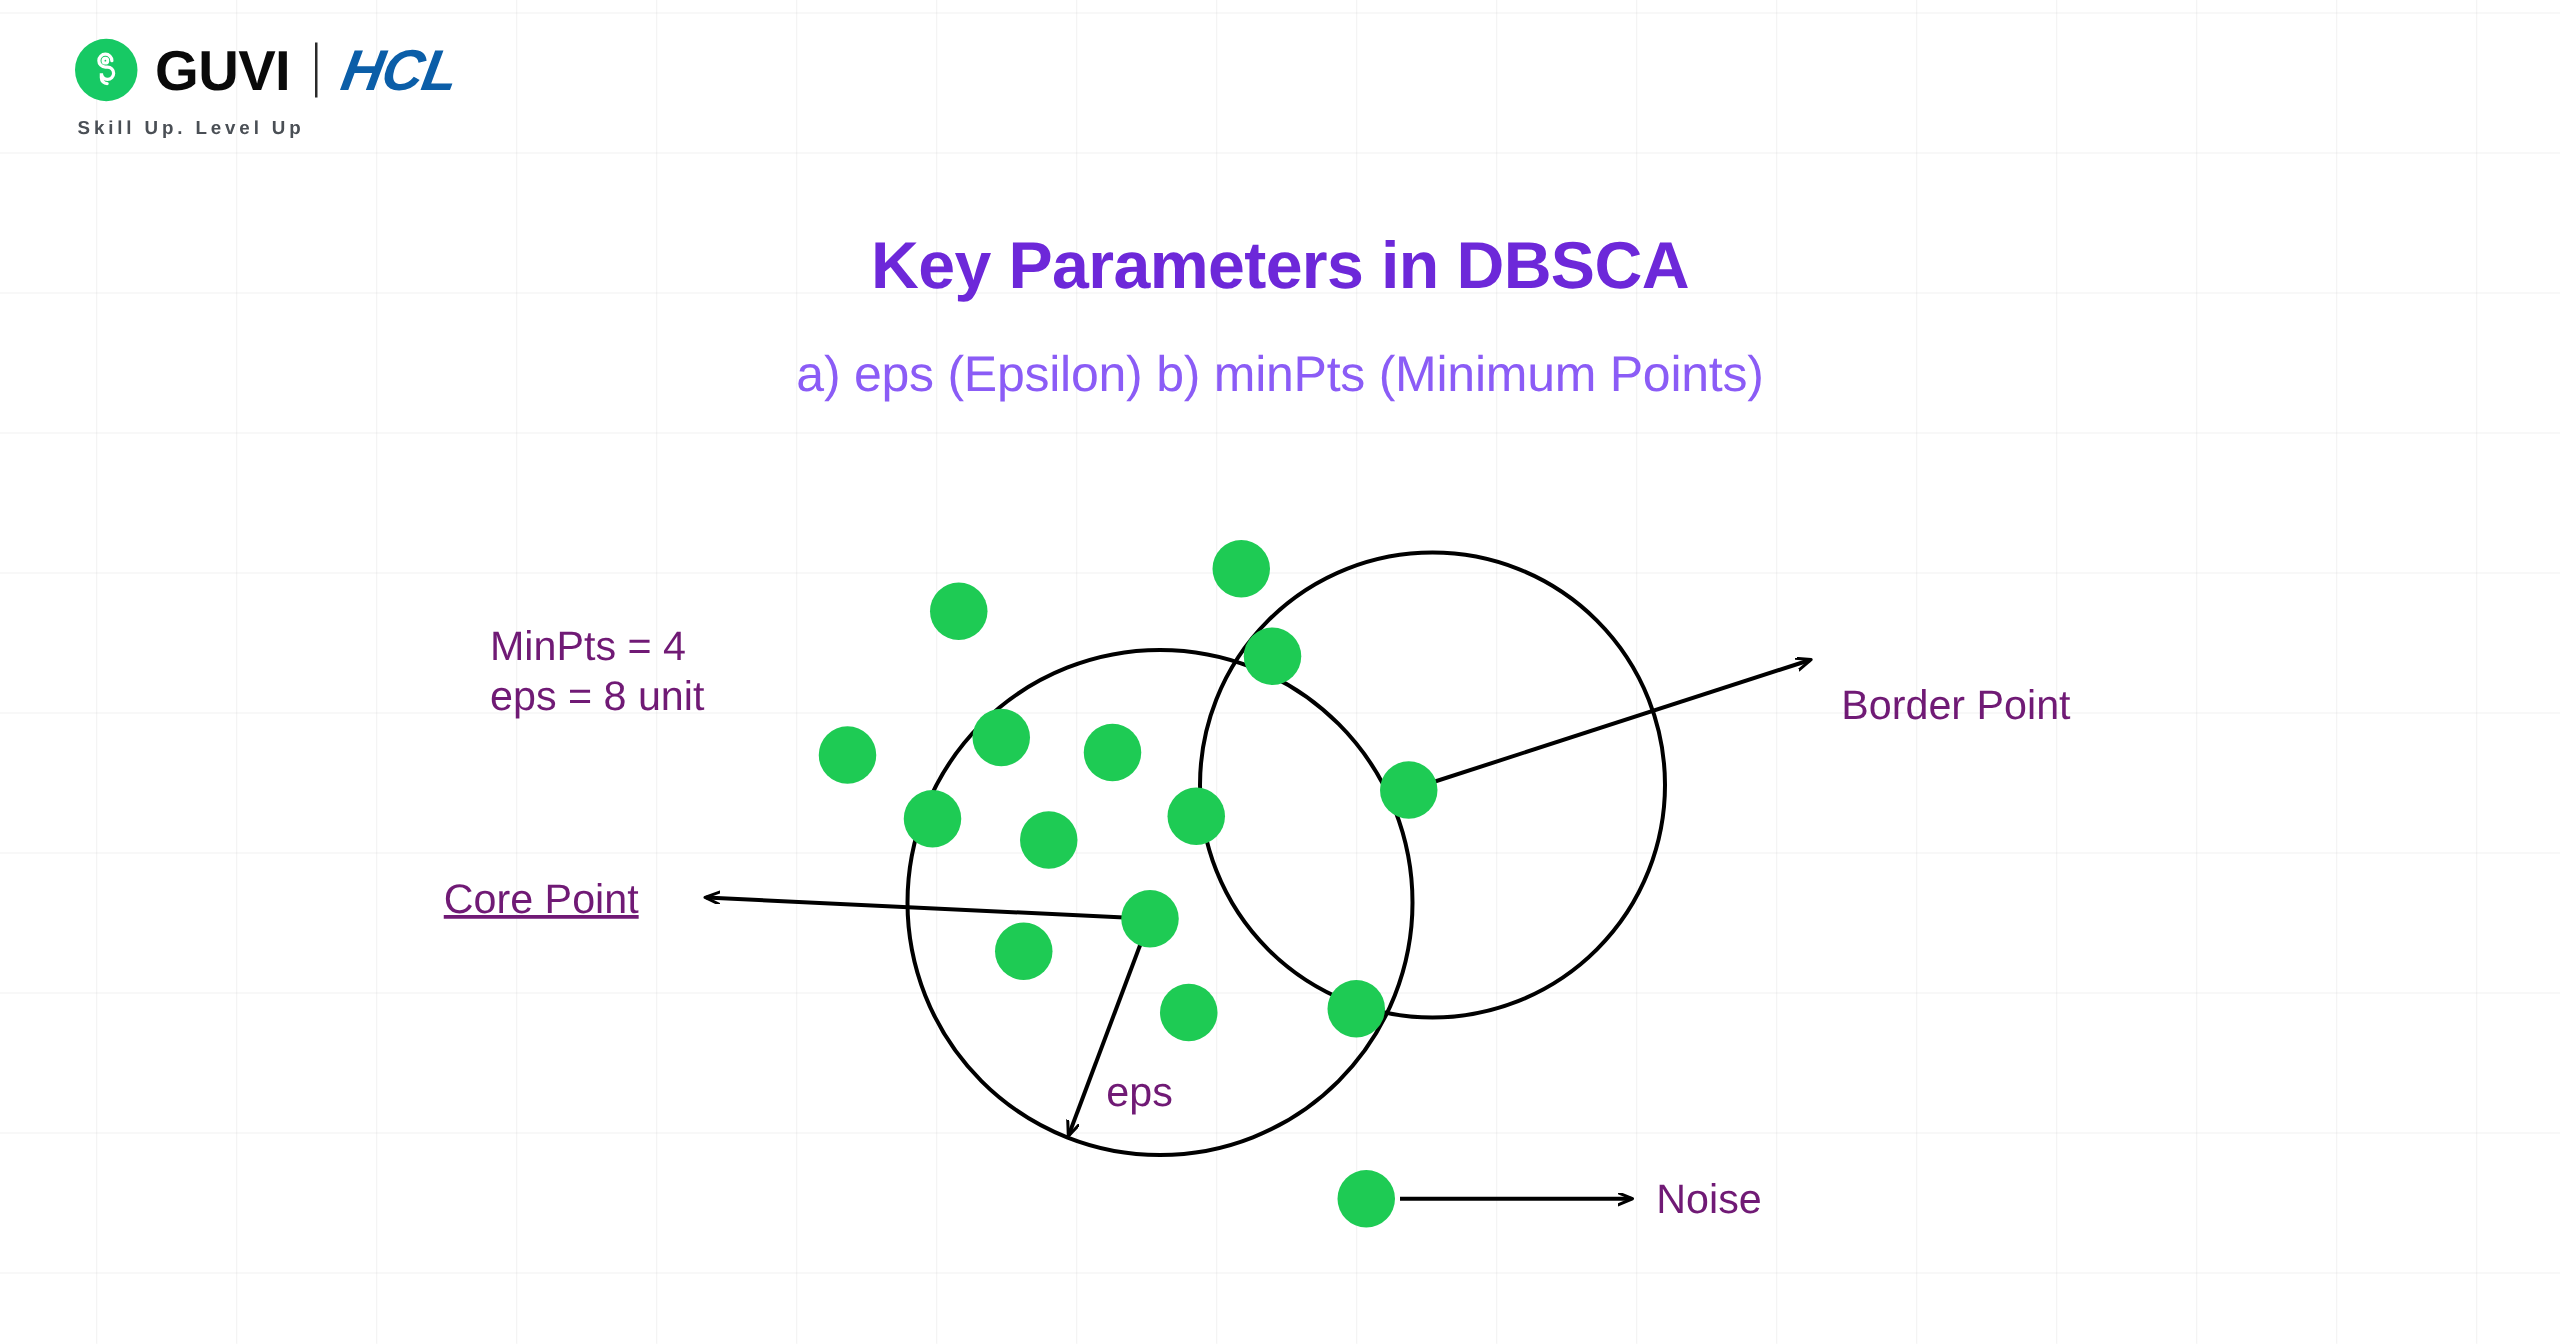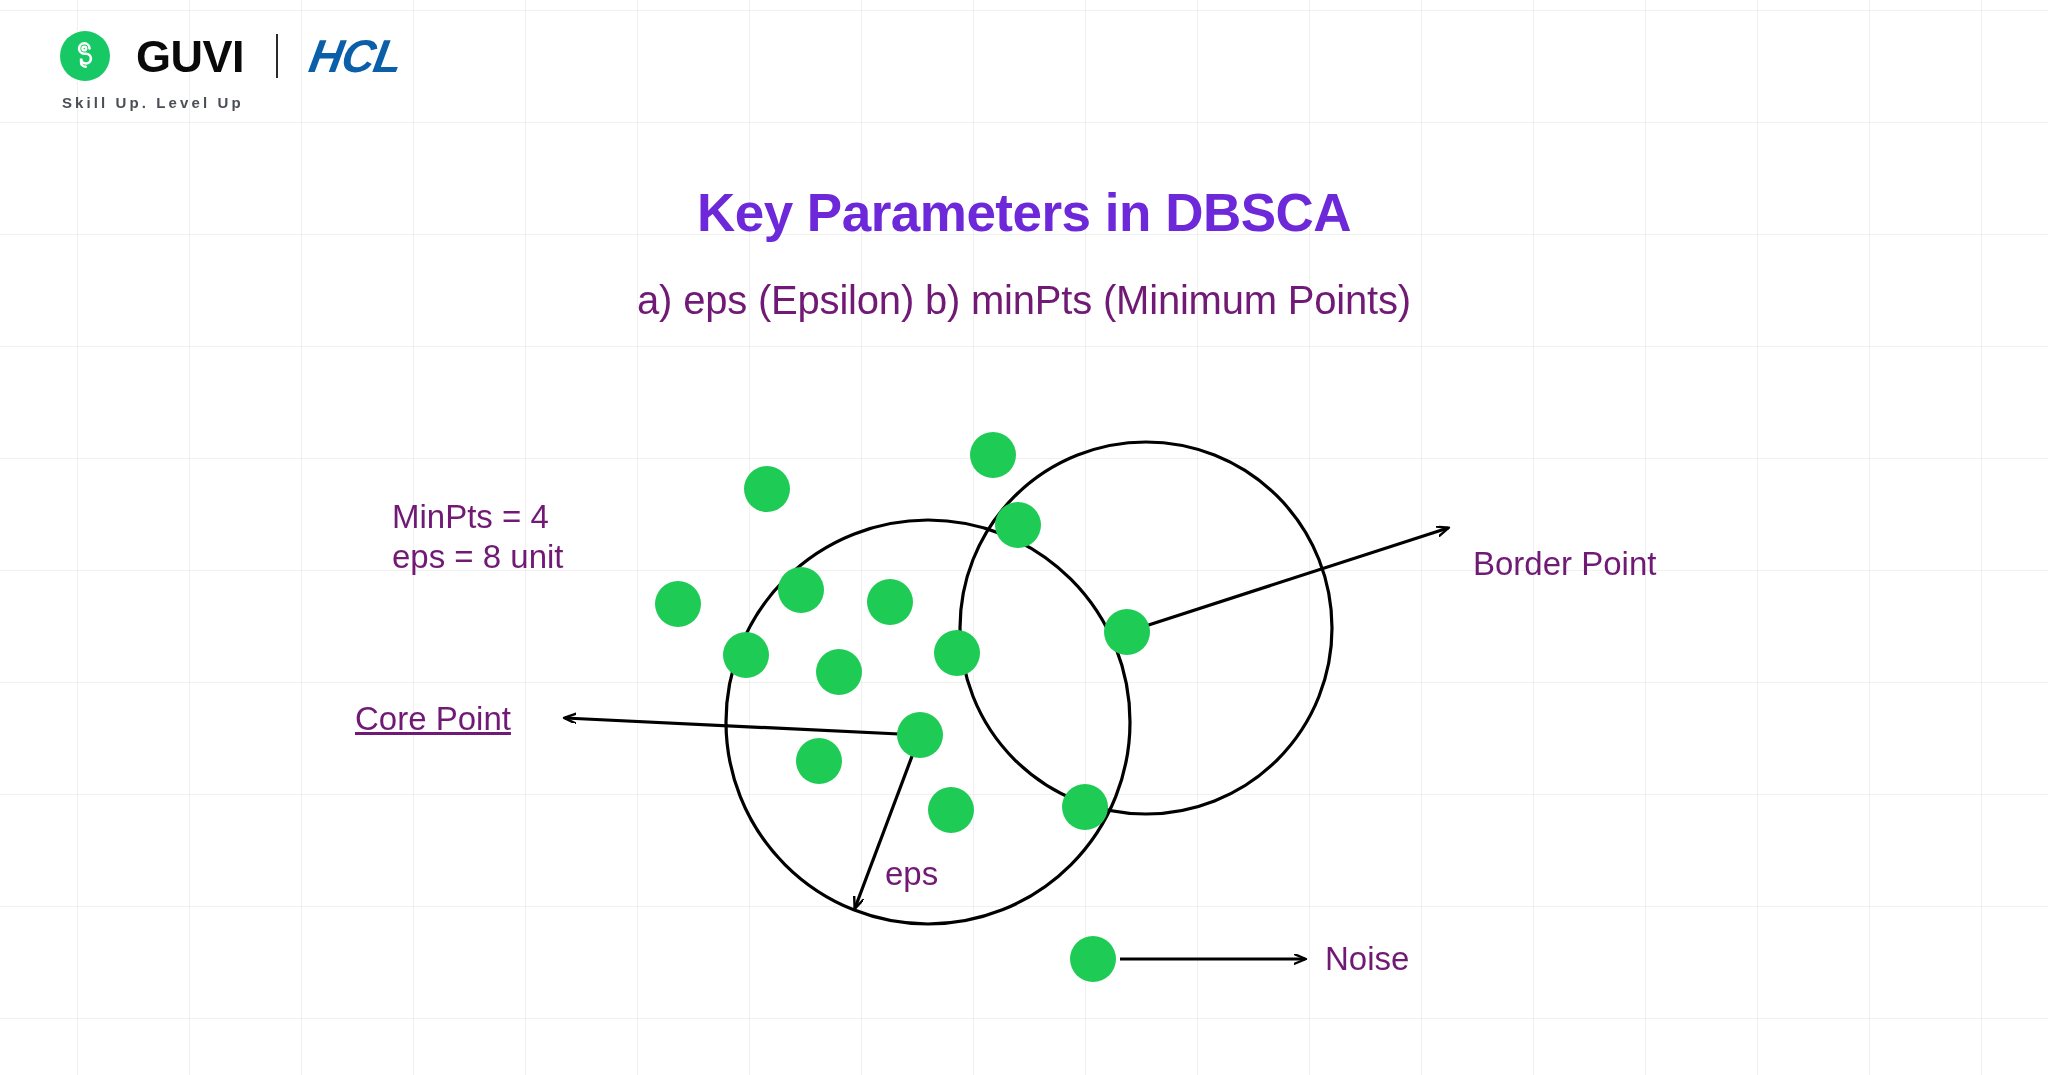--- a/index.html
+++ b/index.html
@@ -19,21 +19,21 @@
       linear-gradient(to bottom, rgba(0,0,0,0.055) 1px, transparent 1px);
     background-size:112px 112px;
     background-position:-35px 10px;
     pointer-events:none;
   }
   
   #brand{
     position:absolute;left:60px;top:28px;
     display:flex;flex-direction:column;gap:4px;
   }
-  #brand-row{display:flex;align-items:center;gap:26px;height:56px;}
+  #brand-row{display:flex;align-items:center;gap:14px;height:56px;}
   #guvi-mark{
     width:50px;height:50px;border-radius:50%;
     background:#17C964;
     display:flex;align-items:center;justify-content:center;
     flex:0 0 auto;
   }
   #guvi-word{
     font-size:45px;font-weight:700;letter-spacing:-0.5px;color:#0a0a0a;
     line-height:1;
   }
@@ -50,21 +50,21 @@
     font-size:15px;font-weight:600;letter-spacing:3.1px;color:#4a4f55;
     margin-left:2px;margin-top:6px;
   }
   
   #title{
     position:absolute;left:0;top:182px;width:2048px;text-align:center;
     font-size:53px;font-weight:700;color:#6d28d9;letter-spacing:-0.5px;
   }
   #subtitle{
     position:absolute;left:0;top:278px;width:2048px;text-align:center;
-    font-size:40px;font-weight:400;color:#701a75;letter-spacing:-0.2px;
+    font-size:40px;font-weight:400;color:#8b5cf6;letter-spacing:-0.2px;
   }
   
   #diagram{
     position:absolute;left:0;top:0;width:2048px;height:1075px;
   }
   .txt{font-family:"Liberation Sans", sans-serif;}
   
   .anno{
     position:absolute;font-size:33px;color:#701a75;white-space:nowrap;
   }

